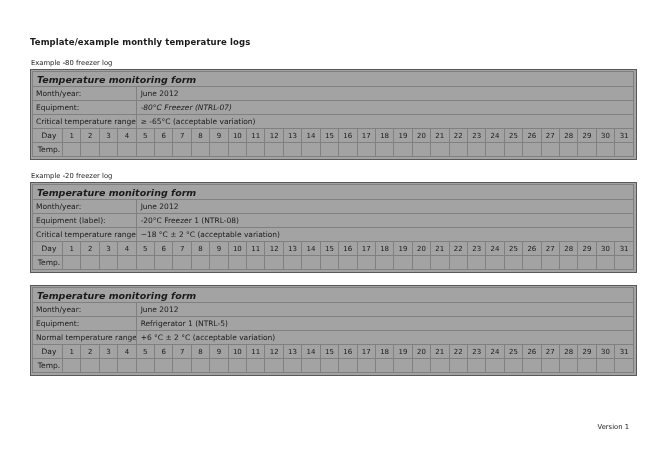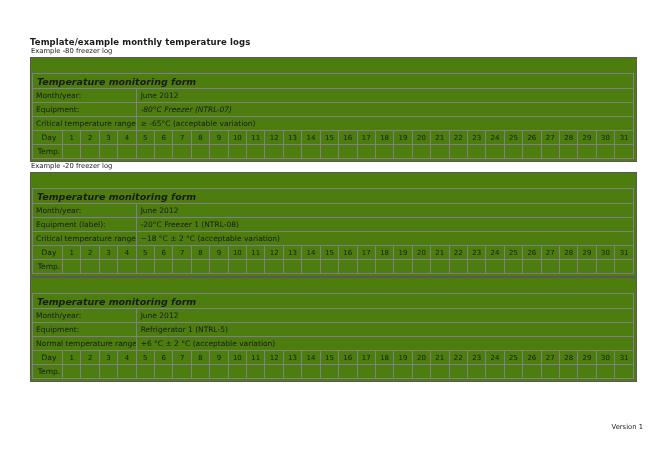--- a/index.html
+++ b/index.html
@@ -17,30 +17,30 @@
     margin-left: 30px;
     width: 607px;
   }
   .page-title {
     padding-top: 37px;
     text-align: left;
     font-weight: bold;
     font-size: 8.5px;
     letter-spacing: 0.1px;
   }
-  .form-block { }
+  .form-block { margin-top: 12px; }
   .example-label {
     font-size: 6.8px;
     margin-bottom: 2px;
     padding-left: 1px;
   }
   .form-frame {
     border: 1px solid #595959;
-    padding: 15px 2px 2px 1px;
-    background: #4d7c0f;
+    padding: 1px 2px 2px 1px;
+    background: #a3a3a3;
   }
   table.form-table {
     width: 100%;
     border-collapse: collapse;
     table-layout: fixed;
   }
   table.form-table td {
     border: 1px solid #808080;
     overflow: hidden;
     white-space: nowrap;
@@ -64,21 +64,21 @@
     height: 9px;
   }
   td.row-head {
     text-align: center;
     padding-left: 3px !important;
     font-size: 7.5px !important;
   }
   .italic-val { font-style: italic; }
   .page-footer {
     position: absolute;
-    right: 8px;
+    right: 22px;
     top: 423px;
     font-size: 6.8px;
   }
 </style>
 </head>
 <body>
 
 <div class="content">
 
   <div class="page-title">Template/example monthly temperature logs</div>

